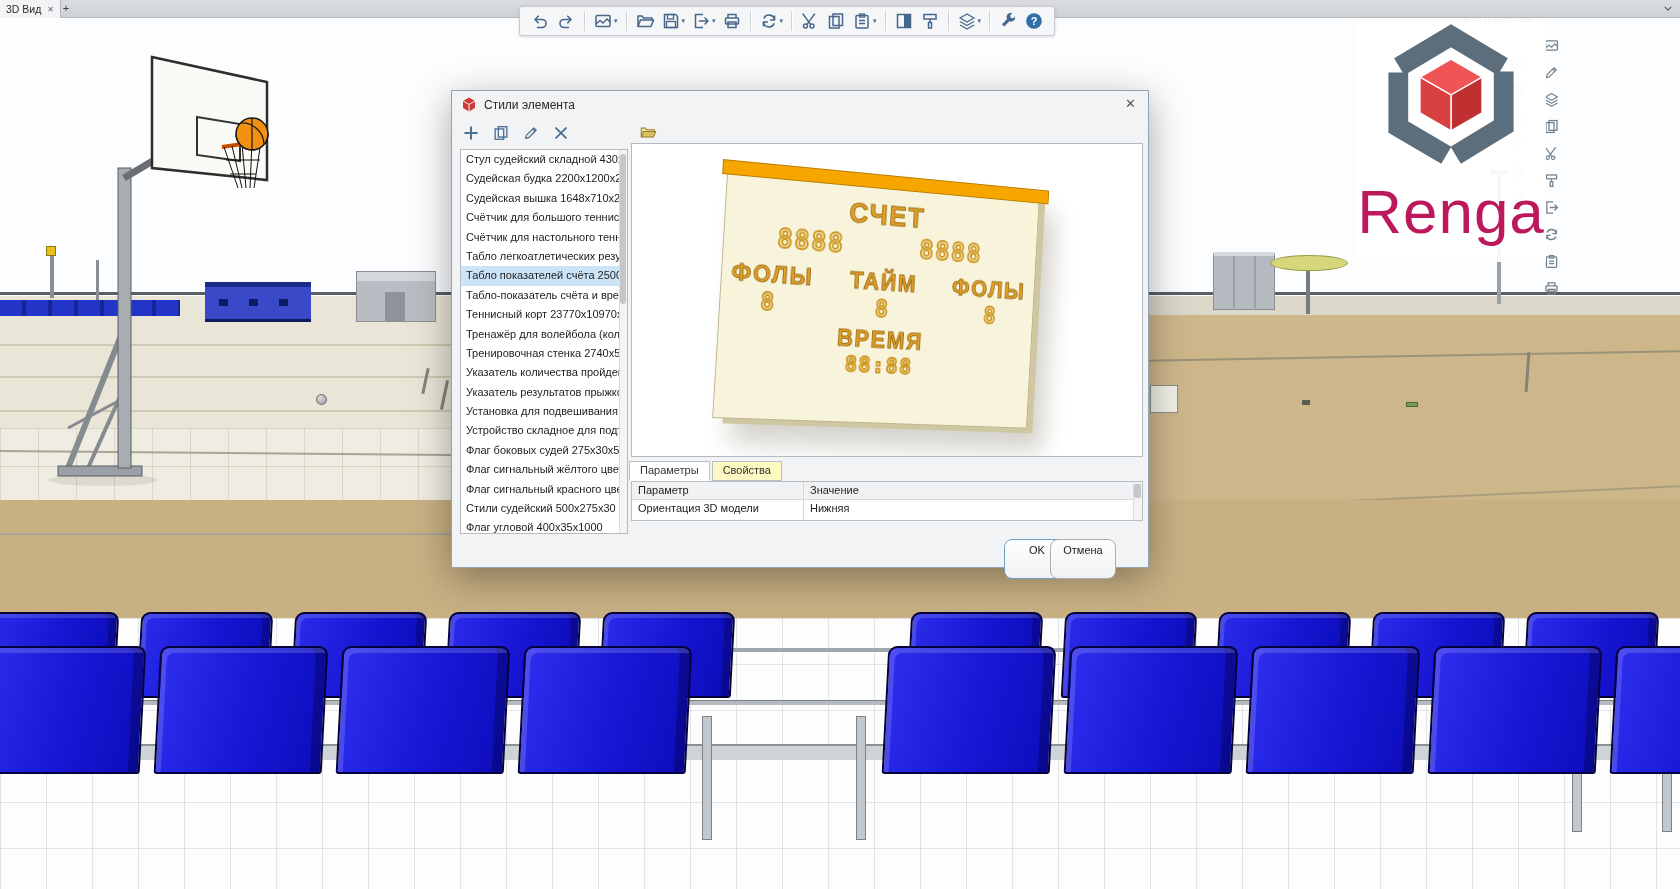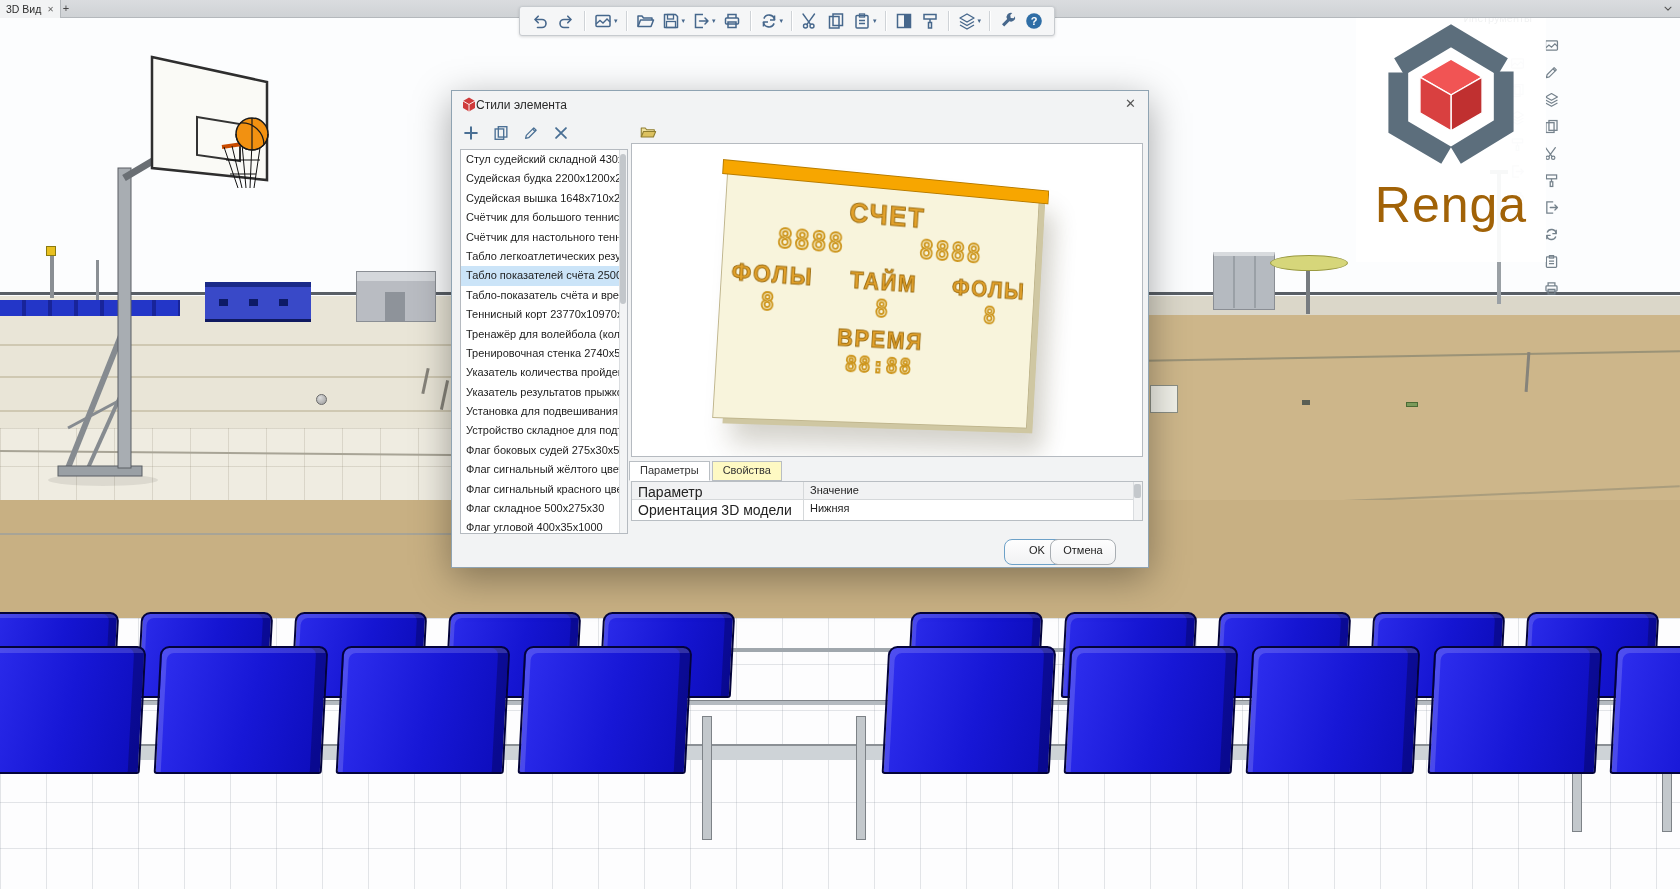--- a/index.html
+++ b/index.html
@@ -31,26 +31,26 @@
   .tb-sep { width:1px; height:20px; background:#cfd3d7; box-shadow:1px 0 0 #fff; margin:0 5px; }
 
   
   .tools-title { position:absolute; right:148px; top:12px; font-size:11px; color:#46505a; z-index:20; }
   .tp-col { position:absolute; display:flex; flex-direction:column; gap:5px; z-index:19; }
   .tp-btn { width:22px; height:22px; display:flex; align-items:center; justify-content:center; border-radius:2px; }
   .tp-btn .tbi { width:17px; height:17px; color:#75828c; }
 
   
   .logo-box { position:absolute; right:134px; top:10px; width:190px; height:252px; background:rgba(255,255,255,.92); z-index:21; text-align:center; }
-  .logo-text { font-size:50px; color:#a16207; letter-spacing:1px; margin-top:-8px; }
+  .logo-text { font-size:62px; color:#be185d; letter-spacing:1px; margin-top:-8px; }
 
   
   .dialog { position:absolute; left:451px; top:90px; width:698px; height:478px; background:#f2f3f4; border:1px solid #8fa3b2; box-shadow:0 10px 36px rgba(0,0,0,.35); z-index:40; font-size:11px; color:#222; }
   .dlg-titlebar { position:absolute; left:0; top:0; right:0; height:27px; display:flex; align-items:center; padding:0 10px; }
-  .dlg-title { font-size:12px; color:#2a2a2a; margin-left:0; }
+  .dlg-title { font-size:12px; color:#2a2a2a; margin-left:8px; }
   .dlg-close { position:absolute; right:12px; top:5px; font-size:13px; color:#555; }
   .dlg-toolbar { position:absolute; left:8px; top:27px; height:30px; right:8px; display:flex; align-items:center; gap:8px; }
   .dlg-tb-btn { width:22px; height:22px; display:flex; align-items:center; justify-content:center; }
   .dlg-tb-btn .tbi { width:18px; height:18px; color:#4a6f94; }
   .dlg-folder { position:absolute; left:177px; top:3px; }
   .dlg-list { position:absolute; left:8px; top:58px; width:168px; height:385px; background:#fff; border:1px solid #b5bac0; overflow:hidden; }
   .li { height:19.4px; line-height:19.4px; padding-left:5px; padding-right:10px; white-space:nowrap; overflow:hidden; font-size:11px; color:#1d1d1d; }
   .li.sel { background:#cbe4f8; }
   .dlg-list-scroll { position:absolute; right:0; top:0; bottom:0; width:8px; background:#f3f4f5; border-left:1px solid #dadde0; }
   .dlg-list-thumb { position:absolute; right:1px; top:4px; width:6px; height:150px; background:#c3c7cb; border-radius:3px; }
@@ -68,26 +68,26 @@
   .b-title2 { text-align:center; font-size:24px; margin-top:4px; }
   .b-clock { text-align:center; font-size:22px; margin-top:0px; }
 
   
   .dlg-tabs { position:absolute; left:177px; top:370px; height:32px; display:flex; }
   .dtab { padding:2px 10px 0 10px; font-size:11px; height:20px; border:1px solid #b9bec3; background:#fef9c3; color:#333; margin-right:2px; }
   .dtab.active { background:#fff; border-bottom-color:#fff; }
   .dlg-table { position:absolute; left:179px; top:390px; width:512px; height:40px; background:#fff; border:1px solid #b9bec3; overflow:hidden; }
   .dt-head { display:flex; height:18px; background:#f1f2f3; border-bottom:1px solid #d5d8da; }
   .dt-row { display:flex; height:26px; }
-  .dt-c1 { width:172px; border-right:1px solid #d5d8da; padding:2px 0 9px 6px; font-size:14px; }
+  .dt-c1 { width:172px; border-right:1px solid #d5d8da; padding:2px 0 9px 6px; font-size:11px; }
   .dt-c2 { flex:1; padding:2px 0 0 6px; font-size:11px; }
   .dt-scroll { position:absolute; right:0; top:0; bottom:0; width:9px; background:#f2f3f4; border-left:1px solid #dadde0; }
   .dt-thumb { position:absolute; right:1px; top:2px; width:7px; height:14px; background:#c4c8cc; border-radius:2px; }
 
-  .dlg-btn { position:absolute; top:448px; width:66px; height:26px; background:linear-gradient(#fefefe,#f1f2f3); border:1px solid #a9aeb3; border-radius:8px; font-size:11px; color:#222; text-align:center; line-height:20px; }
+  .dlg-btn { position:absolute; top:448px; width:66px; height:40px; background:linear-gradient(#fefefe,#f1f2f3); border:1px solid #a9aeb3; border-radius:8px; font-size:11px; color:#222; text-align:center; line-height:20px; }
   .dlg-btn.ok { left:552px; border-color:#6da1c8; }
   .dlg-btn.cancel { left:598px; }
 </style>
 </head>
 <body>
 
 <svg width="0" height="0" style="position:absolute">
 <defs>
   <symbol id="i-undo" viewBox="0 0 20 20">
         <path d="M5.5 8.5H12a4 4 0 0 1 0 8H7.5" fill="none" stroke="currentColor" stroke-width="1.6" stroke-linecap="round"></path>
@@ -543,21 +543,21 @@
     <div class="li">Теннисный корт 23770x10970x5</div>
     <div class="li">Тренажёр для волейбола (кольц</div>
     <div class="li">Тренировочная стенка 2740x530</div>
     <div class="li">Указатель количества пройденн</div>
     <div class="li">Указатель результатов прыжков</div>
     <div class="li">Установка для подвешивания мя</div>
     <div class="li">Устройство складное для подъём</div>
     <div class="li">Флаг боковых судей 275x30x500</div>
     <div class="li">Флаг сигнальный жёлтого цвета</div>
     <div class="li">Флаг сигнальный красного цвета</div>
-    <div class="li">Флаг складное 500x275x30</div>
+    <div class="li">Стили судейский 500x275x30</div>
     <div class="li">Флаг угловой 400x35x1000</div>
     <div class="dlg-list-scroll">
       <div class="dlg-list-thumb"></div>
     </div>
   </div>
 
   <div class="dlg-preview">
     <div class="board">
       <div class="b-strip"></div>
       <div class="b-title b-label">СЧЕТ</div>

